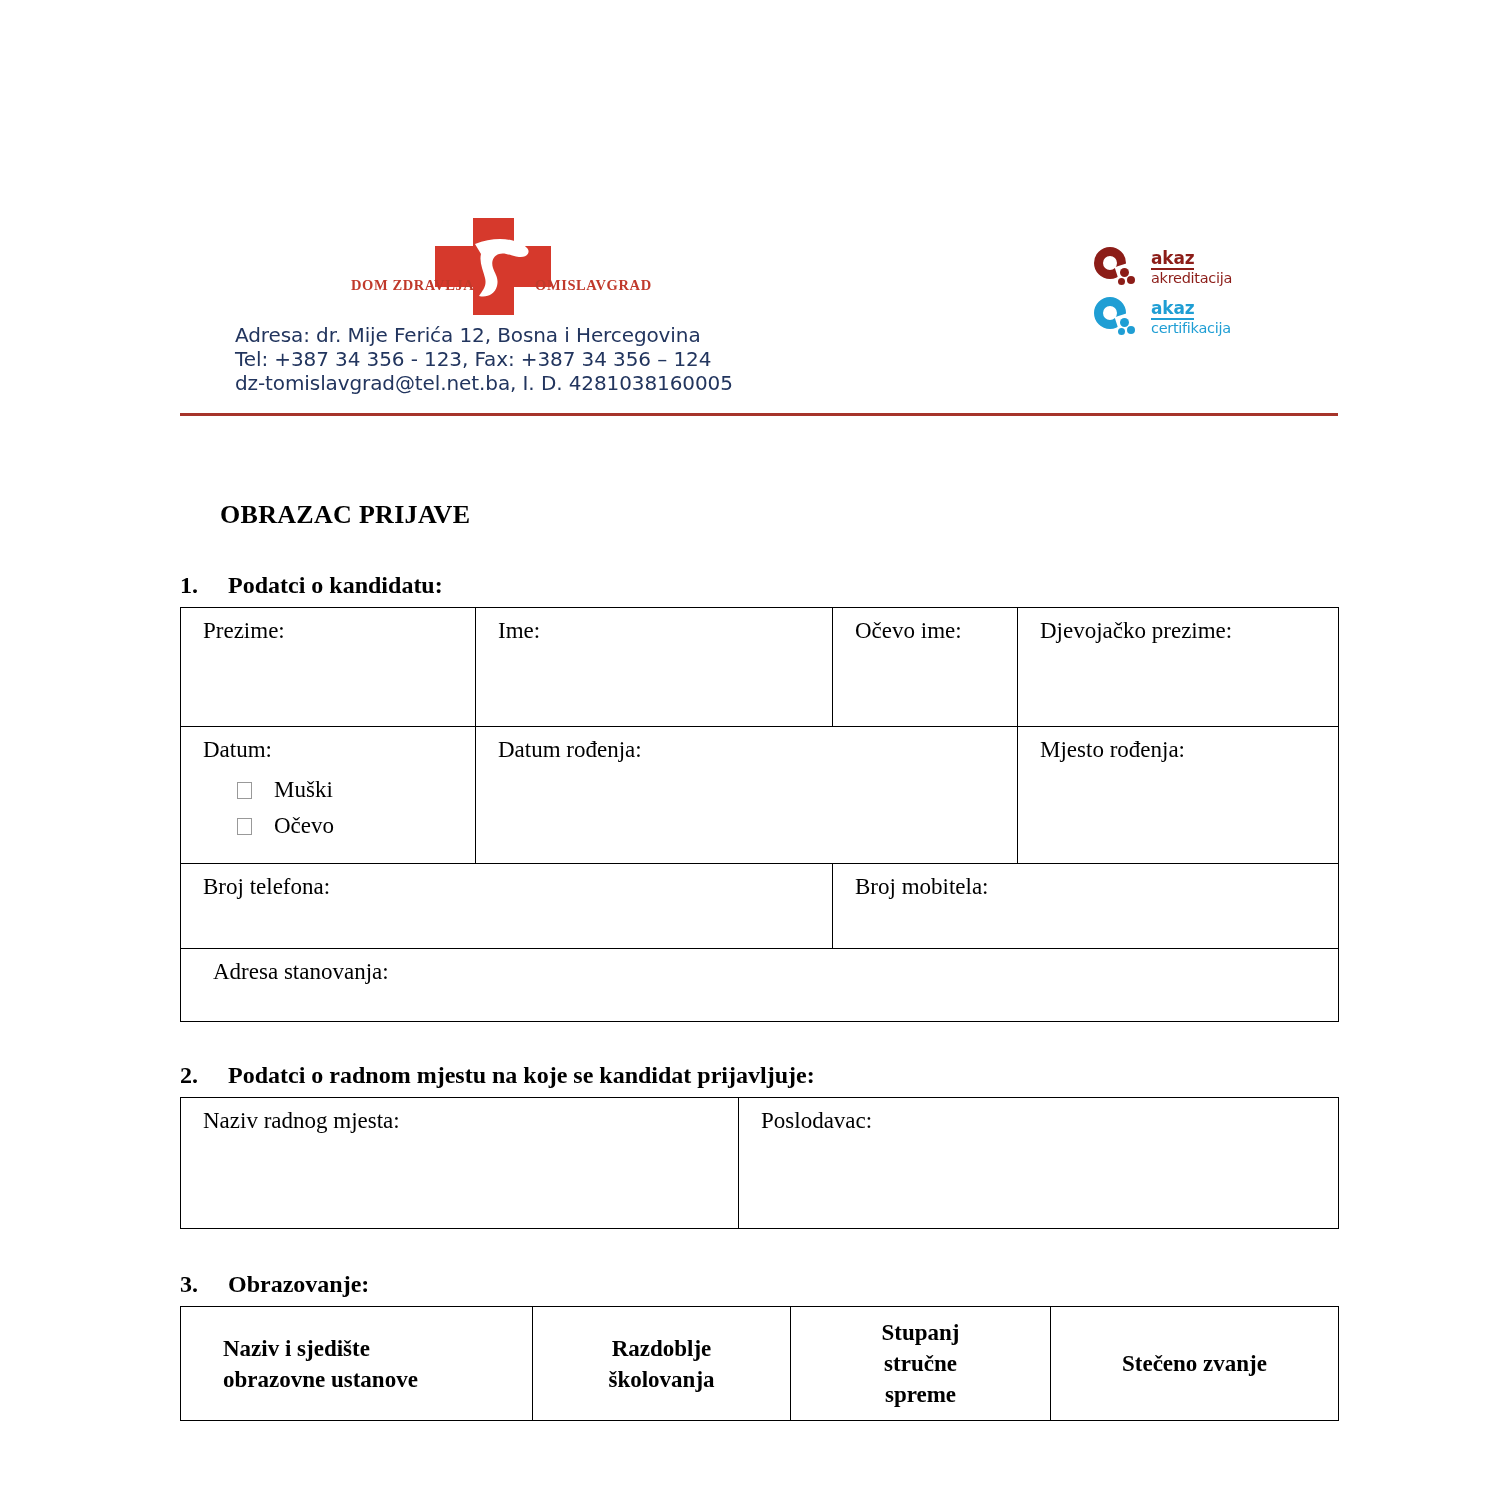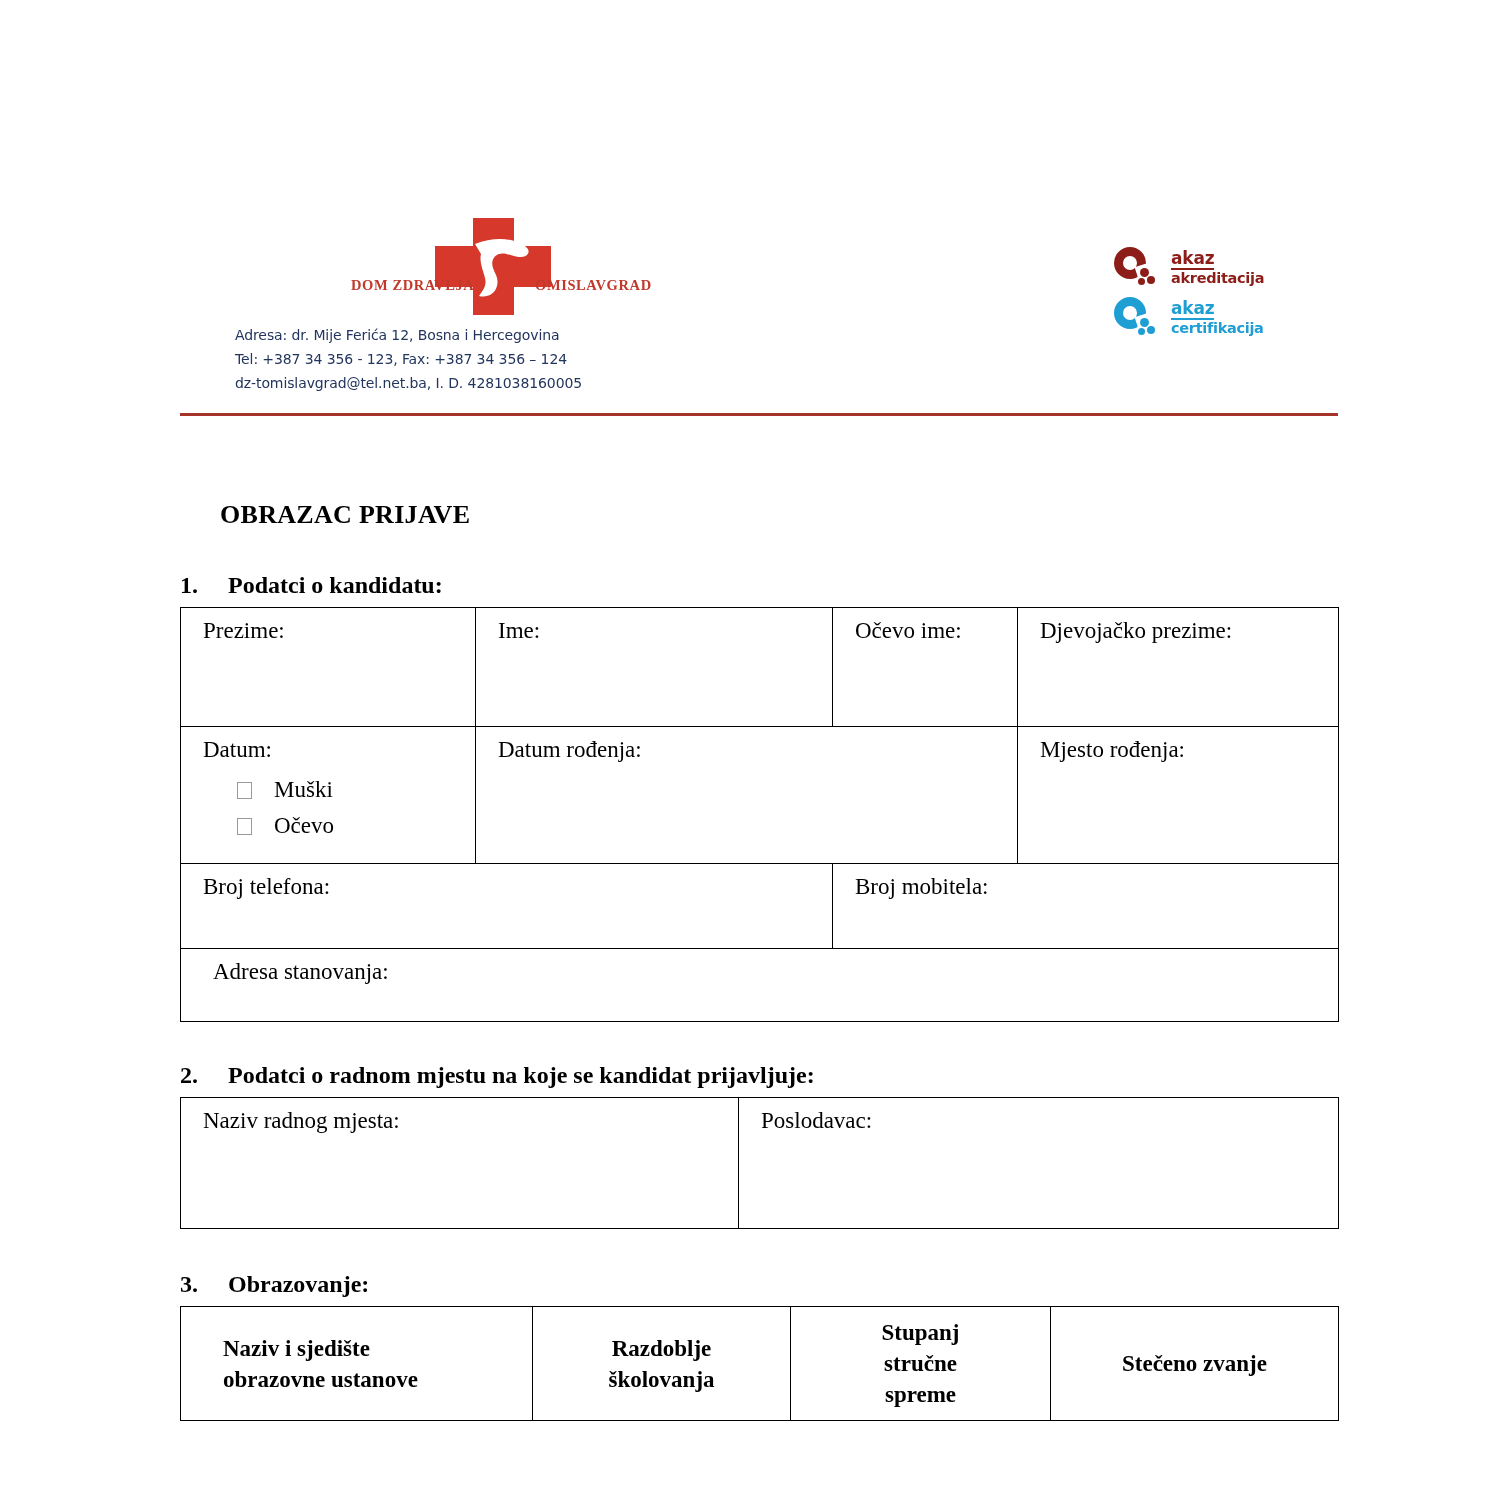--- a/index.html
+++ b/index.html
@@ -84,30 +84,30 @@
     letter-spacing: 0.6px;
     color: #c0392b;
     white-space: nowrap;
   }
   .logo-word.left { left: 6px; }
   .logo-word.right { left: 190px; }
 
   .lh-address {
     margin-top: 8px;
     font-family: "DejaVu Sans", "Liberation Sans", sans-serif;
-    font-size: 14px;
+    font-size: 20px;
     line-height: 24px;
     color: #22355e;
     letter-spacing: -0.1px;
     white-space: nowrap;
   }
 
   .lh-right {
     position: absolute;
-    right: 26px;
+    right: 46px;
     top: 30px;
     width: 200px;
   }
   .akaz-row {
     display: flex;
     align-items: center;
     height: 46px;
     margin-bottom: 4px;
   }
   .akaz-mark {
@@ -147,21 +147,21 @@
   .akaz-t1 {
     font-size: 17px;
     font-weight: bold;
     letter-spacing: -0.2px;
     border-bottom: 2px solid currentColor;
     display: inline-block;
     padding-bottom: 1px;
   }
   .akaz-t2 {
     font-size: 14.5px;
-    font-weight: bold;
+    font-weight: normal;
     letter-spacing: -0.3px;
     display: block;
     margin-top: 1px;
   }
   .akaz-red { color: #8c1d18; }
   .akaz-blue { color: #1f9ed4; }
 
   .lh-rule {
     position: absolute;
     left: 0;

